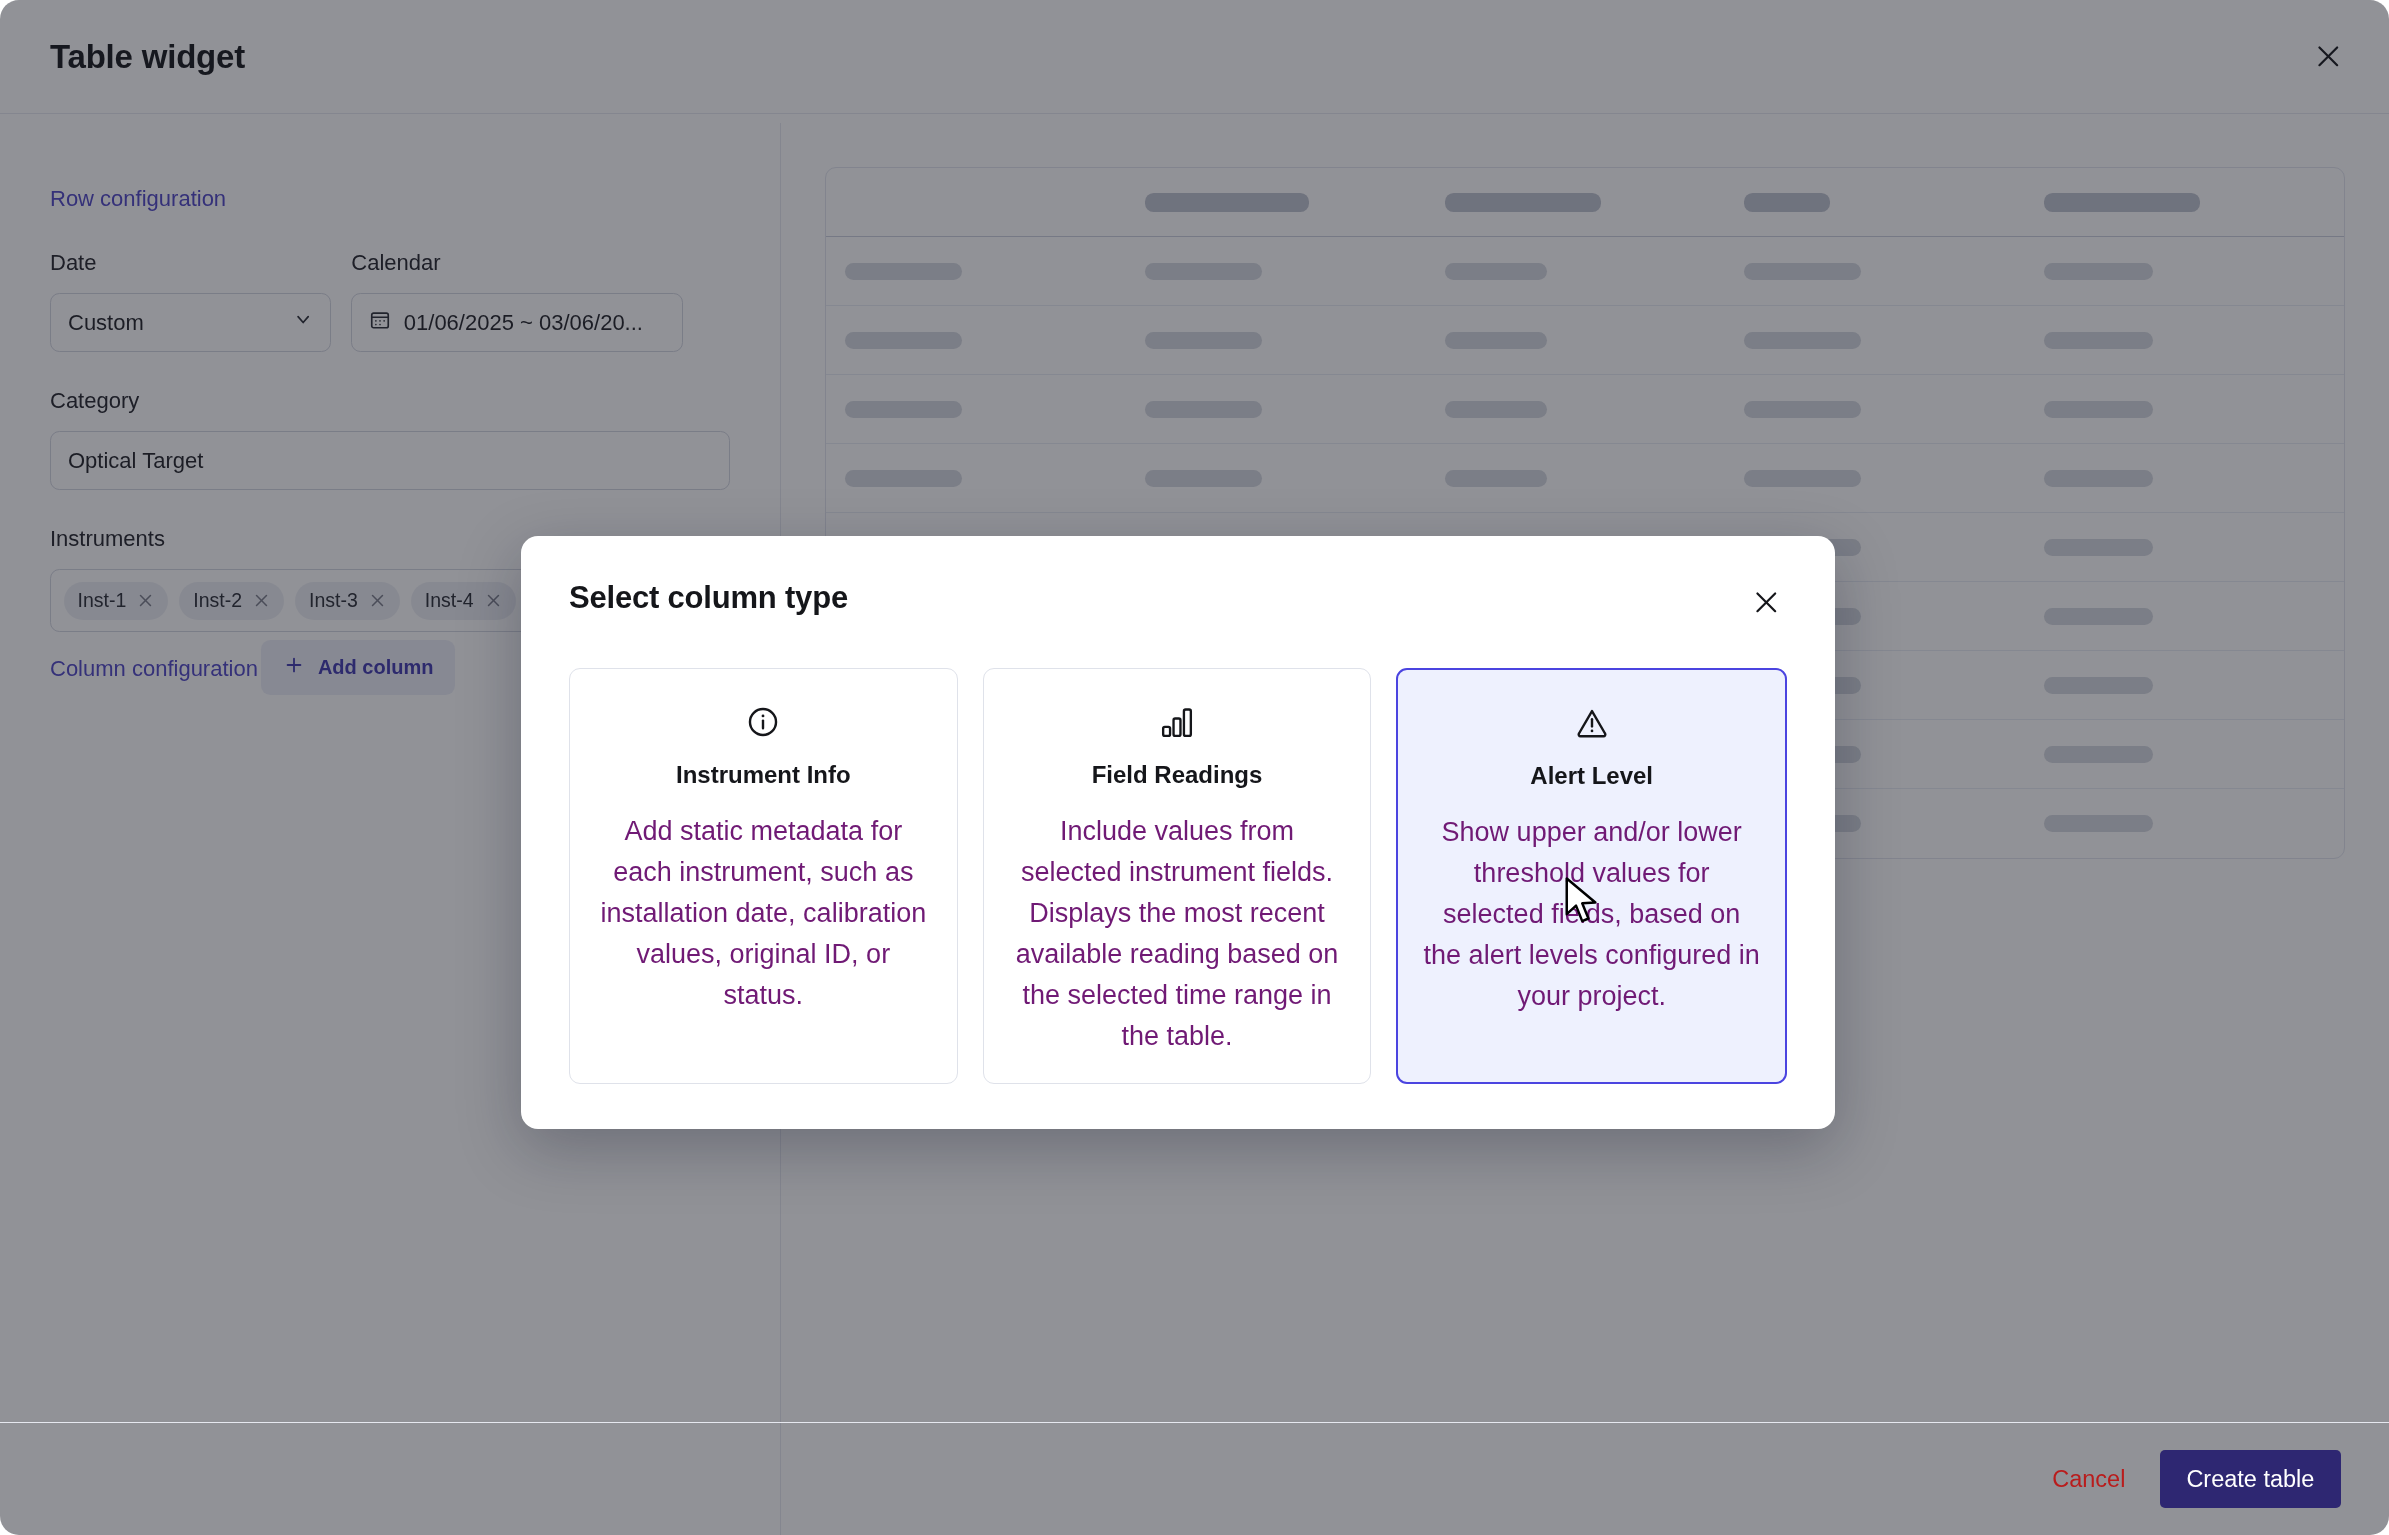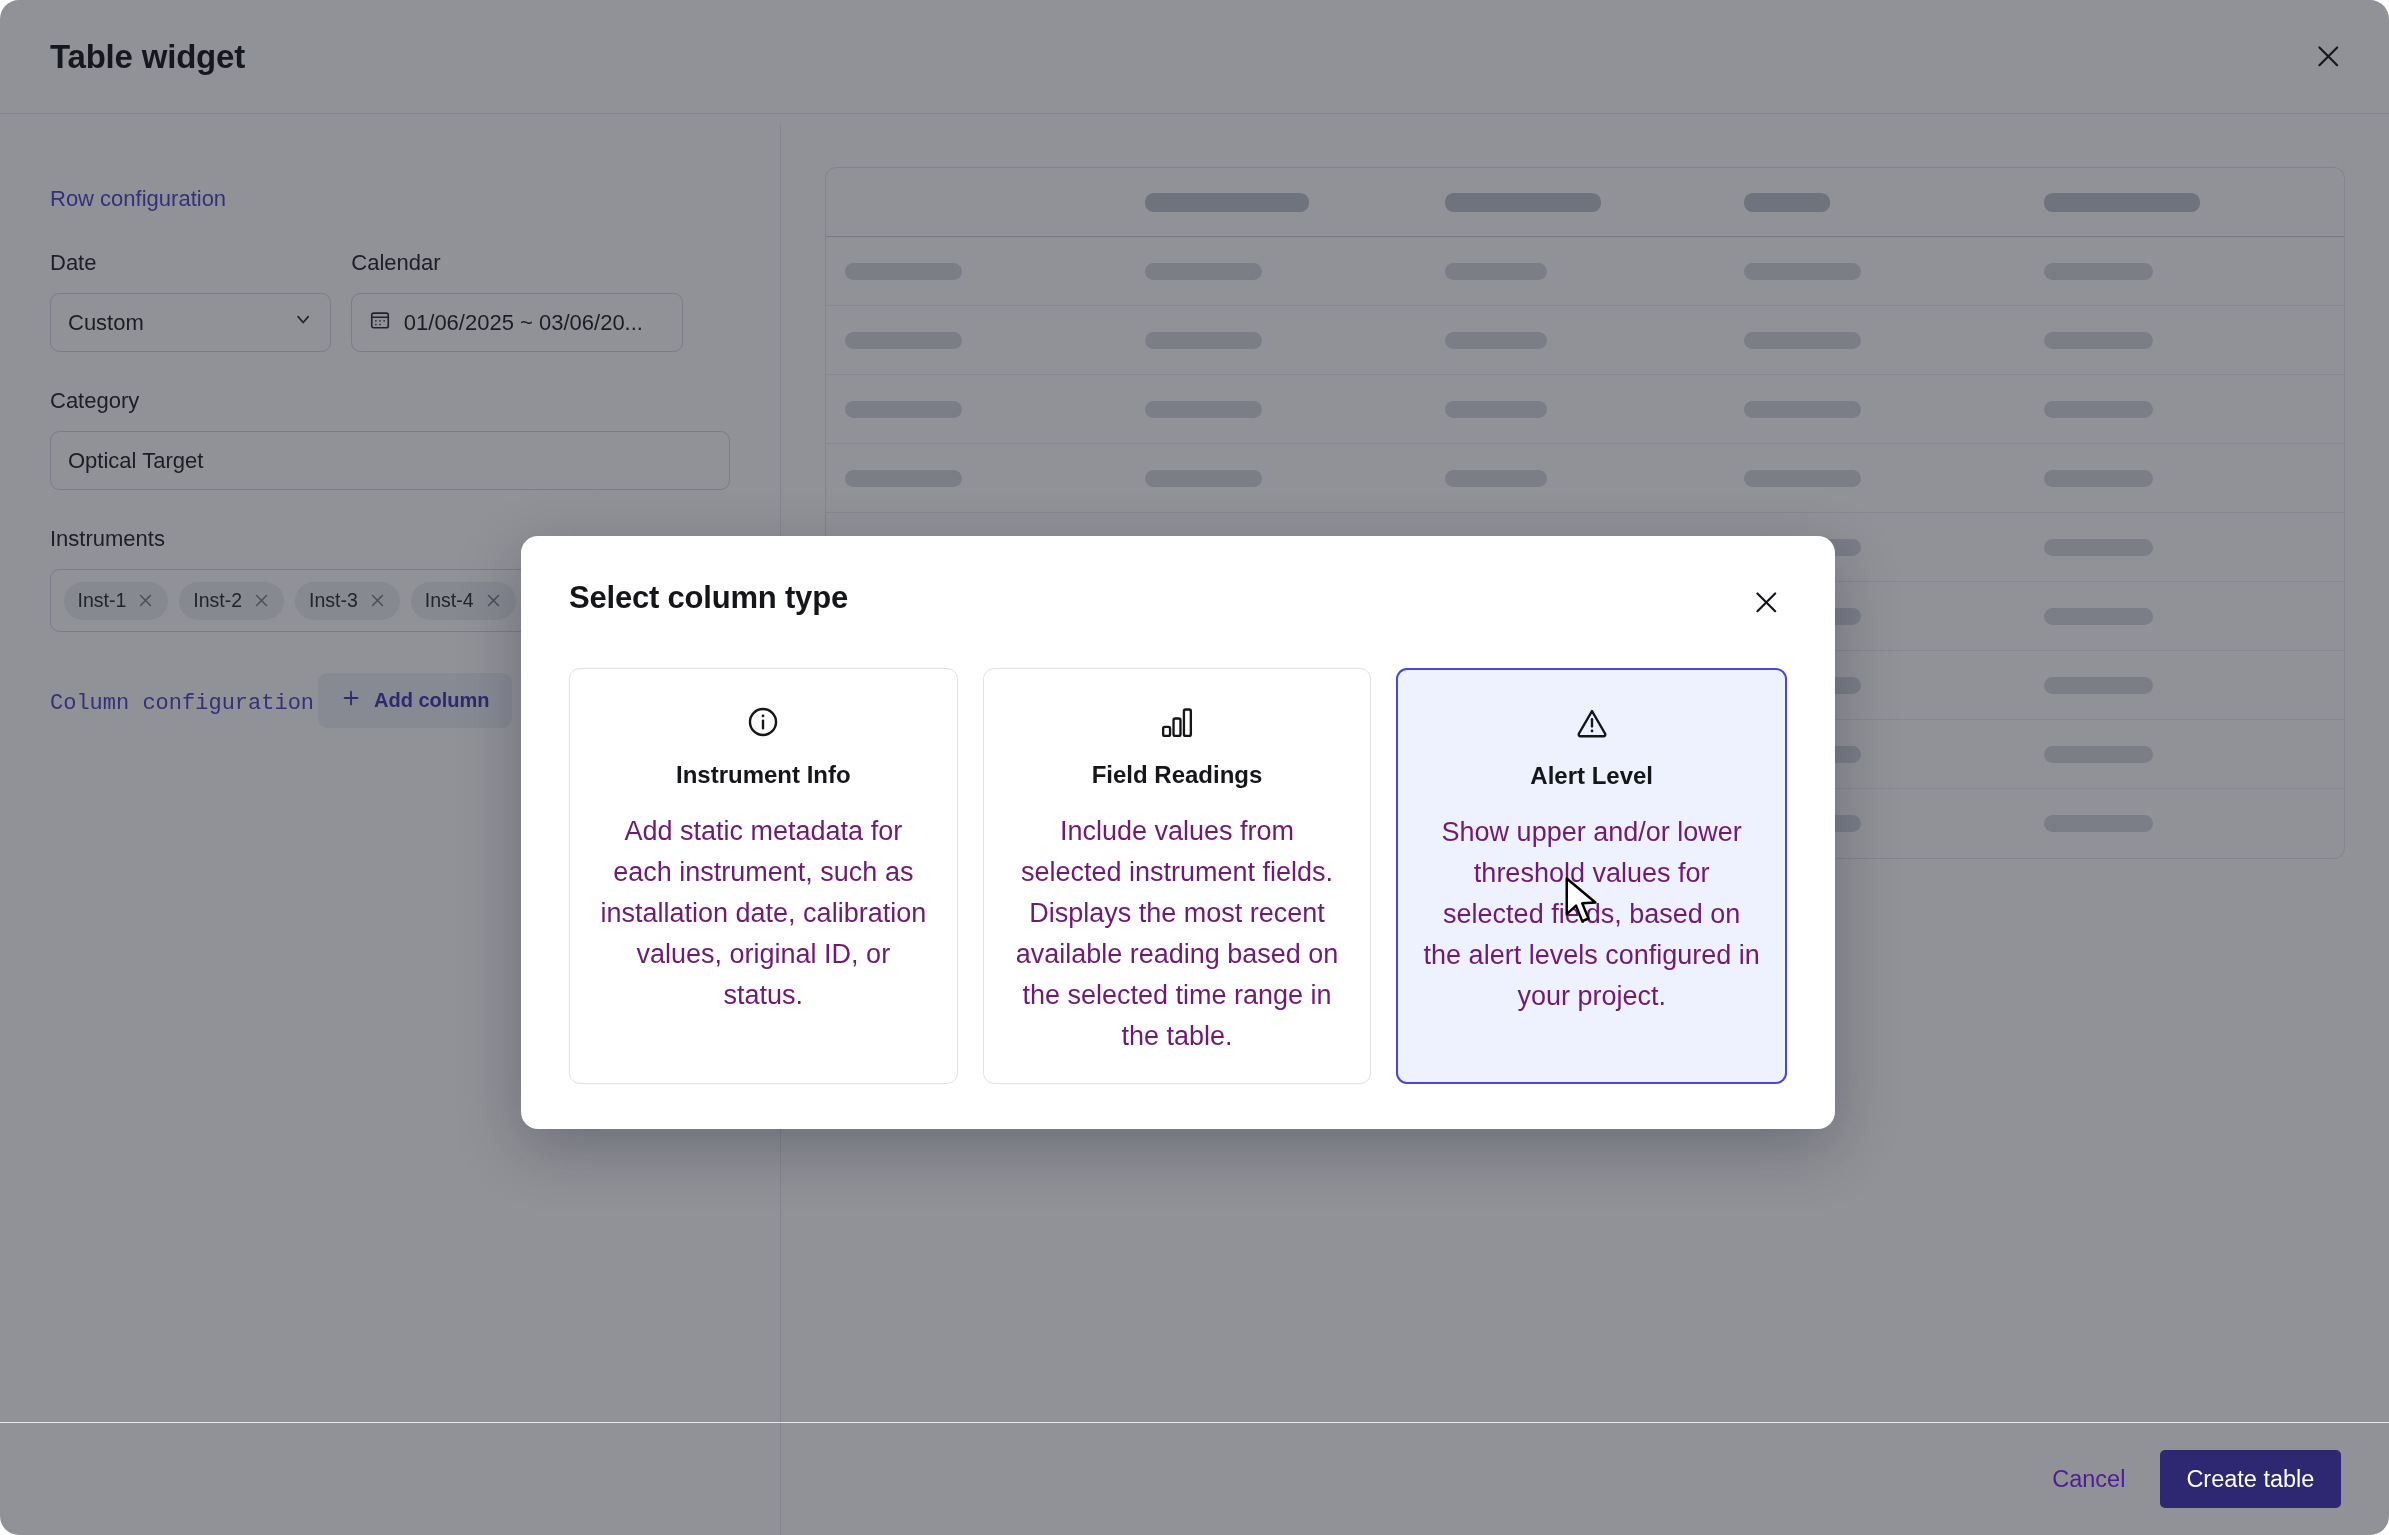--- a/index.html
+++ b/index.html
@@ -206,21 +206,21 @@
     border-top: 1.6px solid #e6e8ef;
     display: flex;
     align-items: center;
     justify-content: flex-end;
     gap: 26.6px;
     padding-right: 48px;
     background: transparent;
   }
   .btn-text {
     font-size: 23.5px;
-    color: #4c1d95;
+    color: #b91c1c;
     background: none;
     border: none;
     cursor: pointer;
     padding: 9.4px 7.8px;
     font-family: inherit;
   }
   .btn-primary {
     font-size: 23.5px;
     color: #ffffff;
     background: #2e2772;
@@ -411,21 +411,21 @@
               <span class="chip-x">
                 <svg width="17" height="17" viewBox="0 0 24 24" fill="none" stroke="#3d4050" stroke-width="2.2" stroke-linecap="round">
                   <line x1="5" y1="5" x2="19" y2="19"></line>
                   <line x1="19" y1="5" x2="5" y2="19"></line>
                 </svg>
               </span>
             </div>
           </div>
       </div>
 
-      <div class="section-link" style="margin-top:59px;font-family:Liberation Mono, monospace;">Column configuration</div>
+      <div class="section-link" style="margin-top:24px;">Column configuration</div>
 
       <button class="add-column-btn">
         <span>
           <svg width="22" height="22" viewBox="0 0 24 24" fill="none" stroke="#4039ae" stroke-width="2" stroke-linecap="round">
               <line x1="12" y1="5" x2="12" y2="19"></line>
               <line x1="5" y1="12" x2="19" y2="12"></line>
             </svg>
         </span>
         <span>Add column</span>
       </button>

